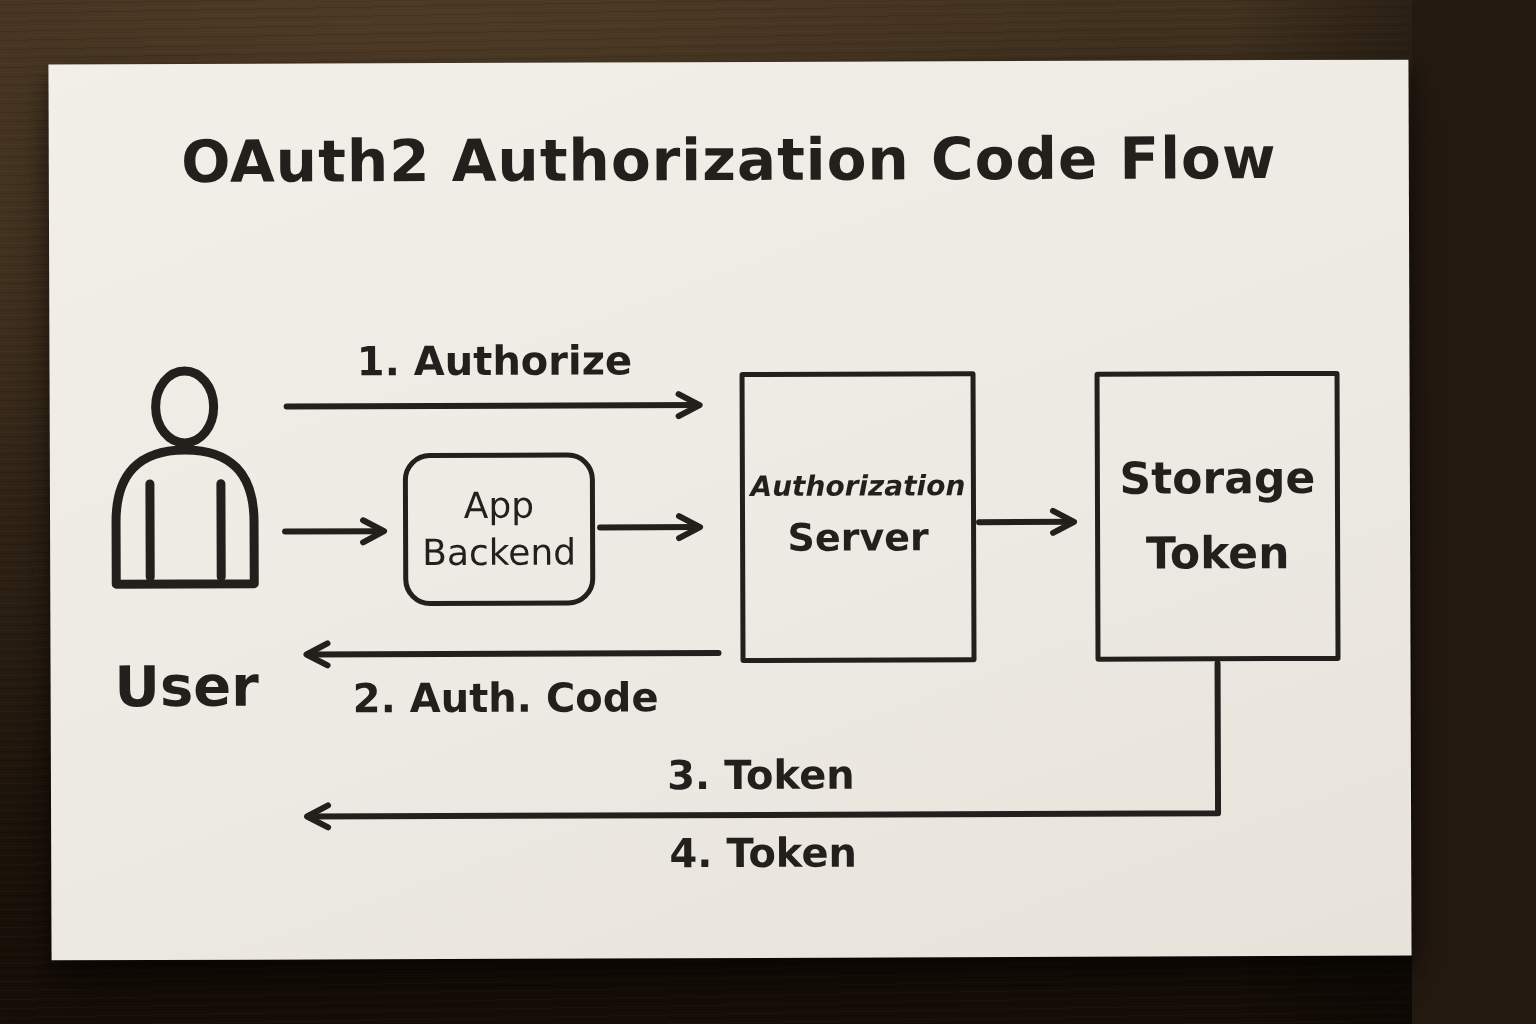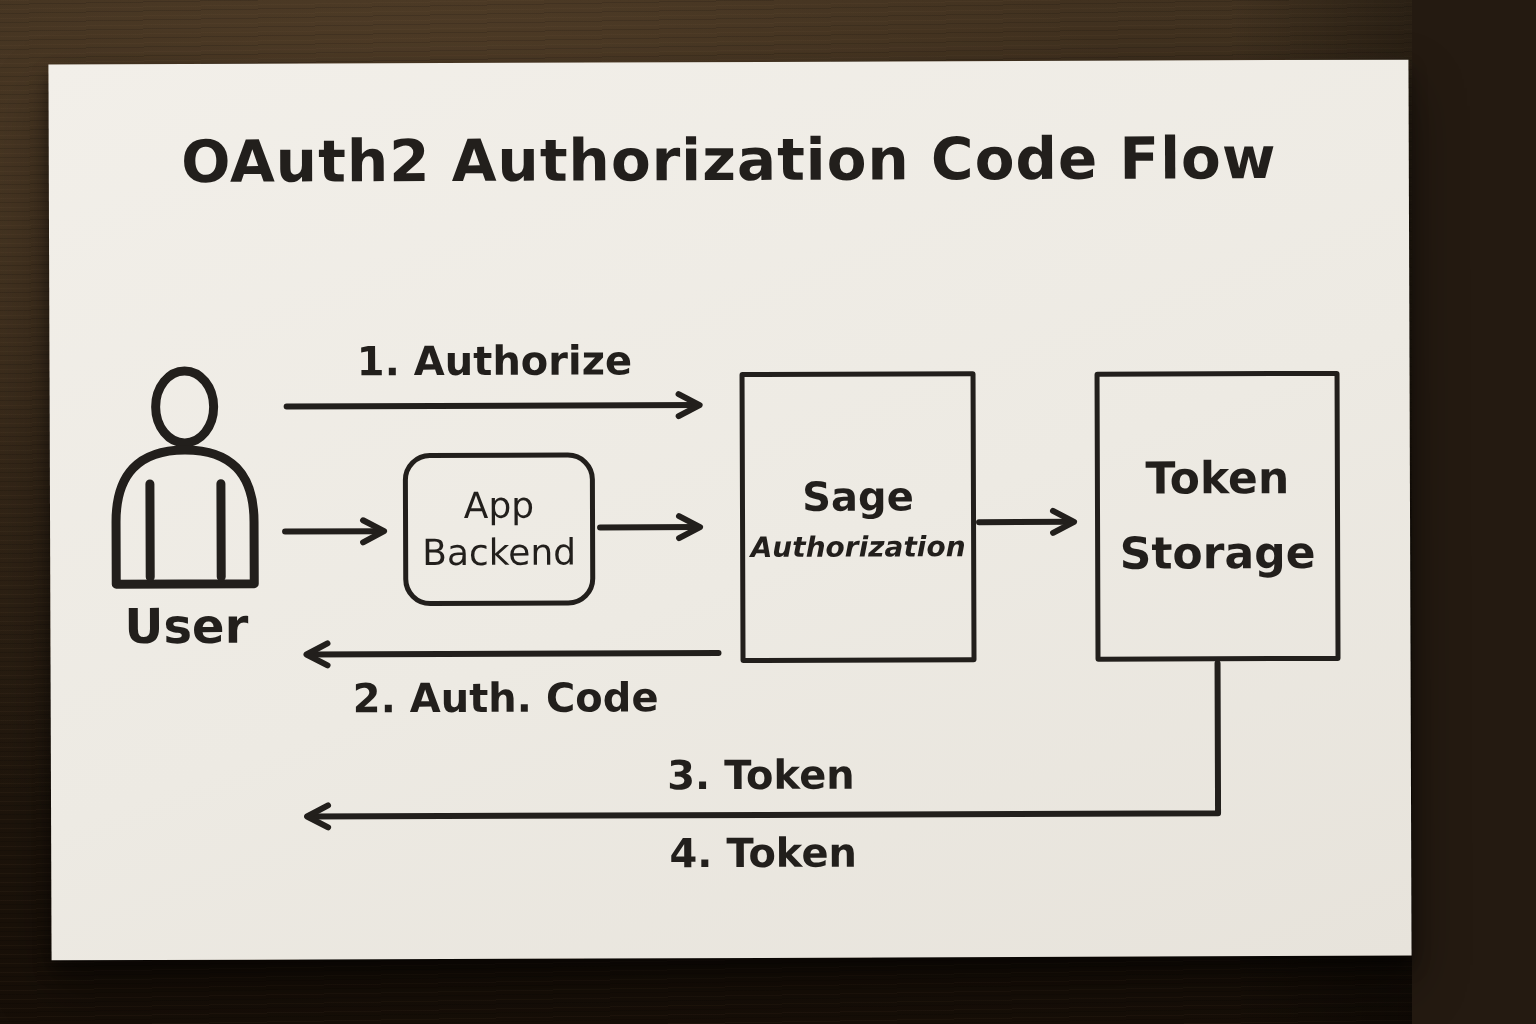--- a/index.html
+++ b/index.html
@@ -40,21 +40,21 @@
     display:flex;flex-direction:column;align-items:center;justify-content:center;
     color:#221f1c;text-align:center;background:transparent;
   }
   .box-app{left:353px;top:390px;width:192px;height:153px;font-size:36px;font-weight:400;line-height:1.3;border-radius:27px;}
   .box-auth{left:690px;top:310px;width:236px;height:291px;font-weight:600;}
   .box-auth .l1{font-size:40px;line-height:1.5;}
   .box-auth .l2{font-size:28px;line-height:1.5;font-style:italic;}
   .box-auth .l3{font-size:38px;line-height:1.6;}
   .box-token{left:1045px;top:311px;width:245px;height:290px;font-size:44px;font-weight:600;line-height:1.7;}
   .label{position:absolute;color:#221f1c;font-weight:600;text-align:center;}
-  .user-label{left:36px;top:534px;width:200px;font-size:48px;}
+  .user-label{left:36px;top:590px;width:200px;font-size:56px;}
   .step{font-size:40px;}
   .step-1{left:245px;top:275px;width:400px;}
   .step-2{left:255px;top:612px;width:400px;}
   .step-3{left:510px;top:690px;width:400px;}
   .step-4{left:512px;top:768px;width:400px;}
 </style>
 </head>
 <body>
 
 <div class="scene">
@@ -85,27 +85,27 @@
         <path d="M1167 603 L1167 753 L258 753" marker-end="url(#ah)"></path>
       </g>
     </svg>
 
     <div class="box box-app">
       <div>App</div>
       <div>Backend</div>
     </div>
 
     <div class="box box-auth">
-      <div class="l1">Sage</div>
       <div class="l2">Authorization</div>
+      <div class="l3">Server</div>
     </div>
 
     <div class="box box-token">
+      <div>Storage</div>
       <div>Token</div>
-      <div>Storage</div>
     </div>
 
     <div class="label user-label">User</div>
     <div class="label step step-1">1. Authorize</div>
     <div class="label step step-2">2. Auth. Code</div>
     <div class="label step step-3">3. Token</div>
     <div class="label step step-4">4. Token</div>
 
   </div>
 </div>

